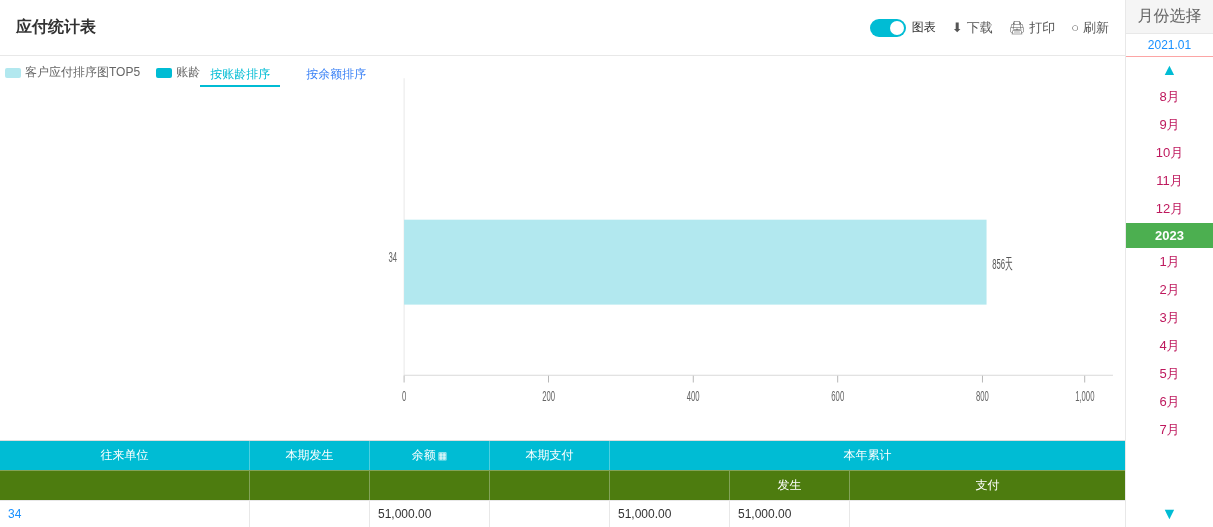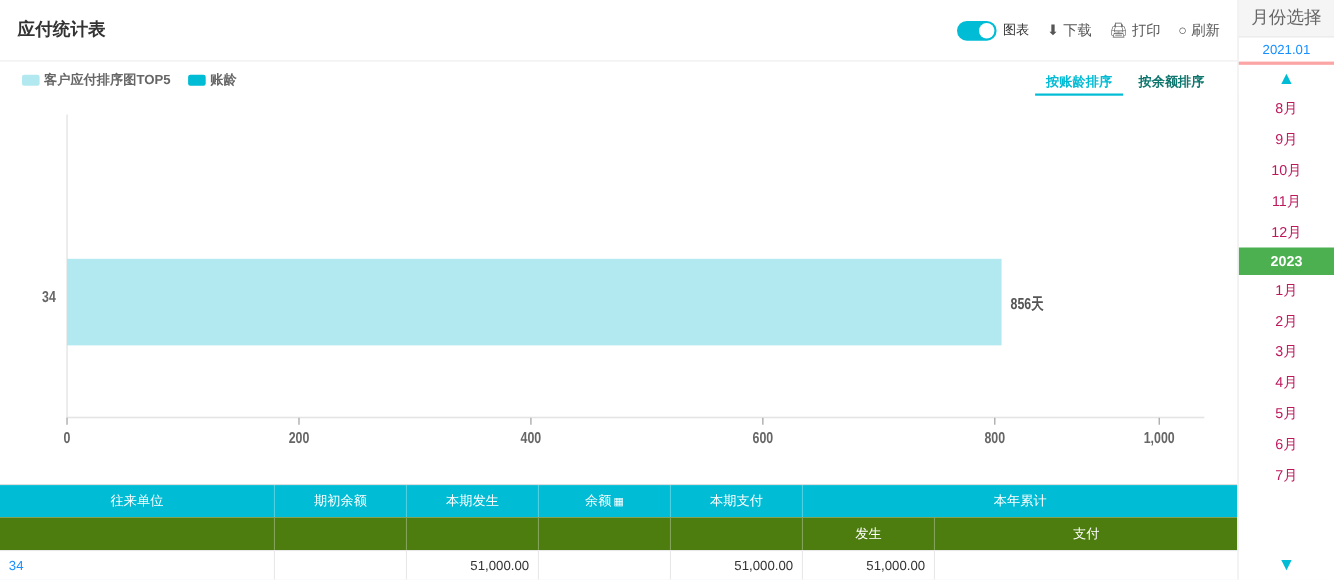--- a/index.html
+++ b/index.html
@@ -13,54 +13,54 @@
     
     .header { display: flex; align-items: center; justify-content: space-between; padding: 8px 16px; border-bottom: 1px solid #e8e8e8; background: #fff; height: 56px; }
     .header-title { font-size: 16px; font-weight: bold; color: #333; }
     .header-actions { display: flex; align-items: center; gap: 16px; margin-left: 44px; }
     .toggle-group { display: flex; align-items: center; gap: 6px; }
     .toggle-switch { width: 36px; height: 18px; background: #00bcd4; border-radius: 9px; position: relative; cursor: pointer; }
     .toggle-knob { width: 14px; height: 14px; background: #fff; border-radius: 50%; position: absolute; top: 2px; right: 2px; }
     .action-btn { display: flex; align-items: center; gap: 4px; cursor: pointer; color: #555; font-size: 13px; }
 
     
-    .chart-area { flex: 1; padding: 8px 20px; background: #fff; display: flex; flex-direction: column; font-weight: bold; }
+    .chart-area { flex: 1; padding: 8px 5px; background: #fff; display: flex; flex-direction: row; }
 
     
     .chart-legend { display: flex; align-items: center; gap: 16px; margin-bottom: 8px; font-size: 12px; color: #666; }
     .legend-item { display: flex; align-items: center; gap: 4px; }
     .legend-color { width: 16px; height: 10px; border-radius: 2px; }
 
     
-    .sort-tabs { display: flex; gap: 4px; justify-content: flex-end; margin-bottom: 4px; }
-    .sort-tab { padding: 2px 10px; cursor: pointer; font-size: 12px; color: #0f766e; border-bottom: 2px solid transparent; }
+    .sort-tabs { display: flex; gap: 16px; justify-content: flex-end; margin-bottom: 4px; }
+    .sort-tab { padding: 2px 10px; cursor: pointer; font-size: 12px; color: #3b82f6; border-bottom: 2px solid transparent; }
     .sort-tab.active { color: #00bcd4; border-bottom: 2px solid #00bcd4; }
 
     
     .chart-container { flex: 1; position: relative; min-height: 280px; }
     svg.bar-chart { width: 100%; height: 100%; }
 
     
     .table-section { border-top: 1px solid #ddd; }
     .table-row { display: grid; grid-template-columns: 250px 120px 120px 120px 120px 120px 120px; border-top: 1px solid #e8e8e8; }
-    .table-cell { padding: 6px 8px; text-align: right; font-size: 12px; border-right: 1px solid #e8e8e8; }
+    .table-cell { padding: 6px 8px; text-align: left; font-size: 12px; border-right: 1px solid #e8e8e8; }
     .table-cell:first-child { text-align: left; }
     .table-cell:last-child { border-right: none; }
     .table-cell a { color: #1890ff; text-decoration: none; }
 
     
     .header-row1 { display: flex; background: #00bcd4; color: #fff; }
     .header-row2 { display: flex; background: #4d7c0f; color: #fff; border-top: 1px solid rgba(255,255,255,0.3); }
     .h-cell { padding: 6px 8px; text-align: center; font-size: 12px; border-right: 1px solid rgba(255,255,255,0.3); display: flex; align-items: center; justify-content: center; }
     .h-cell:last-child { border-right: none; }
 
     
     .right-sidebar { width: 88px; background: #fff; border-left: 1px solid #e8e8e8; display: flex; flex-direction: column; overflow: hidden; position: relative; }
     .sidebar-header { padding: 6px 8px; background: #f5f5f5; font-size: 16px; color: #666; border-bottom: 1px solid #e8e8e8; text-align: center; }
-    .sidebar-date { padding: 4px 8px; font-size: 12px; color: #1890ff; text-align: center; border-bottom: 3px solid #fca5a5; }
+    .sidebar-date { padding: 4px 8px; font-size: 12px; color: #1890ff; text-align: center; border-bottom: 1px solid #fca5a5; }
     .sidebar-scroll { flex: 1; overflow-y: auto; }
     .sidebar-nav-btn { width: 100%; text-align: center; padding: 4px; cursor: pointer; color: #00bcd4; font-size: 16px; background: #fff; border: none; }
     .sidebar-month { padding: 5px 8px; text-align: center; font-size: 13px; cursor: pointer; color: #be185d; }
     .sidebar-month.year-label { background: #4caf50; color: #fff; font-weight: bold; }
 
     .chart-top-row { display: flex; justify-content: space-between; align-items: flex-start; }
   </style>
 </head>
 <body>
 
@@ -142,21 +142,20 @@
 
           <text x="878" y="145" font-size="11" fill="#555">856天</text>
         </svg>
       </div>
     </div>
 
     <div class="table-section">
 
       <div class="header-row1">
         <div class="h-cell" style="width:250px; min-width:250px;">往来单位</div>
-        <div class="h-cell" style="width:120px; min-width:120px;">期初余额</div>
         <div class="h-cell" style="width:120px; min-width:120px;">本期发生</div>
         <div class="h-cell" style="width:120px; min-width:120px;">
           <span>余额</span>
           <span style="margin-left:2px; font-size:10px;">▦</span>
         </div>
         <div class="h-cell" style="width:120px; min-width:120px;">本期支付</div>
         <div class="h-cell" style="flex:1; min-width:240px;">本年累计</div>
       </div>
 
       <div class="header-row2">

